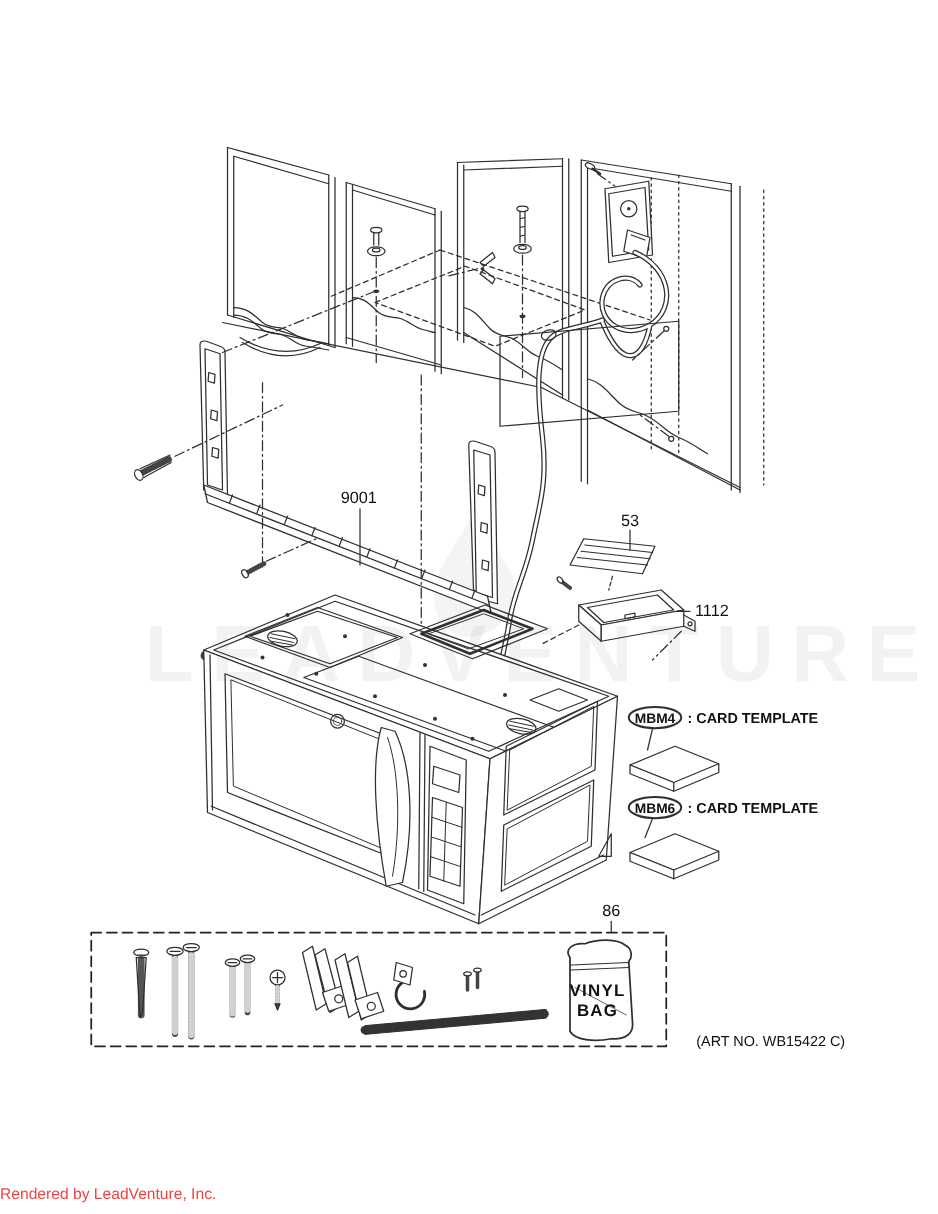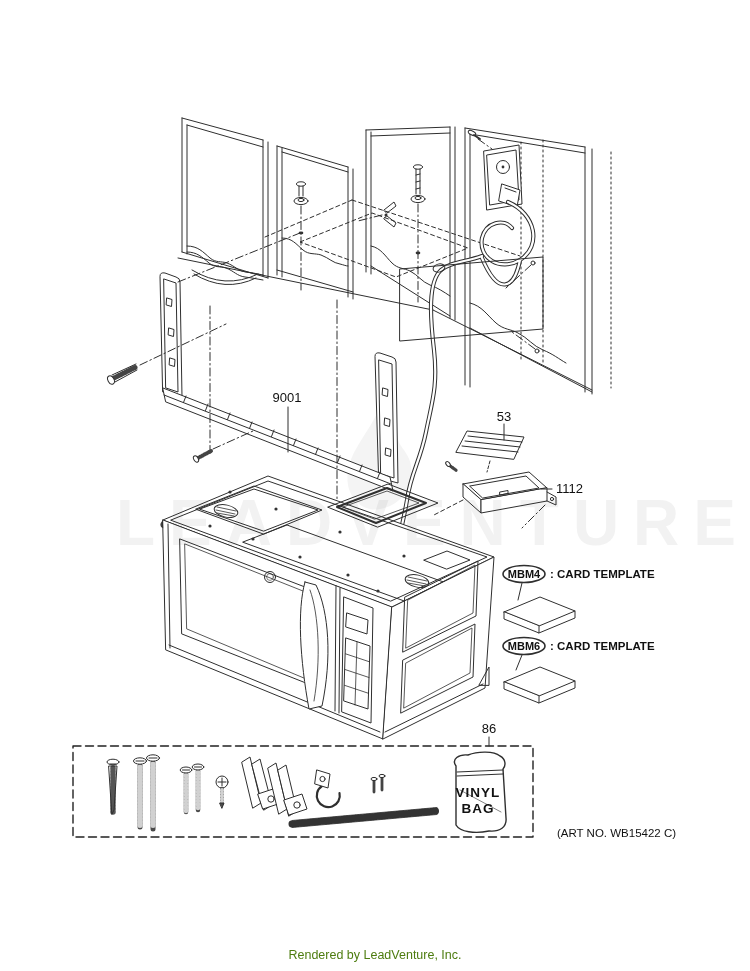--- a/index.html
+++ b/index.html
@@ -2,22 +2,22 @@
 <html><head>
 <meta charset="utf-8">
 <style>
   html,body{margin:0;padding:0;background:#fff;}
   .page{position:relative;width:750px;height:971px;background:#ffffff;overflow:hidden;
         font-family:"Liberation Sans",sans-serif;}
   .page svg.art{position:absolute;left:0;top:0;}
   .watermark-text{position:absolute;left:0;top:486px;width:750px;text-align:right;
         font-weight:bold;font-size:64px;letter-spacing:14px;color:rgba(70,70,70,0.07);
         pointer-events:none;user-select:none;}
-  .credit{position:absolute;left:0;top:948px;width:750px;text-align:center;
-        font-size:12.5px;color:#4d7c0f;}
+  .credit{position:absolute;left:0;top:948px;width:750px;
+        font-size:12.5px;color:#ef4444;}
   text{font-family:"Liberation Sans",sans-serif;fill:#111;}
   .lbl{font-size:13px;}
   .lbl-bold{font-size:11.5px;font-weight:bold;}
   .mbm{font-size:11px;font-weight:bold;}
   .bag-txt{font-size:13.5px;font-weight:bold;letter-spacing:1px;}
   .artno{font-size:11.5px;}
 </style>
 </head>
 <body>
 

